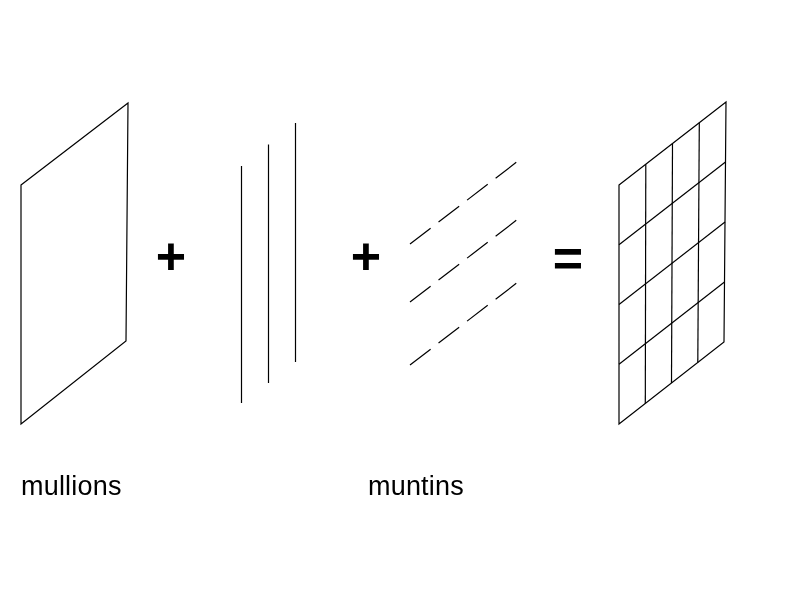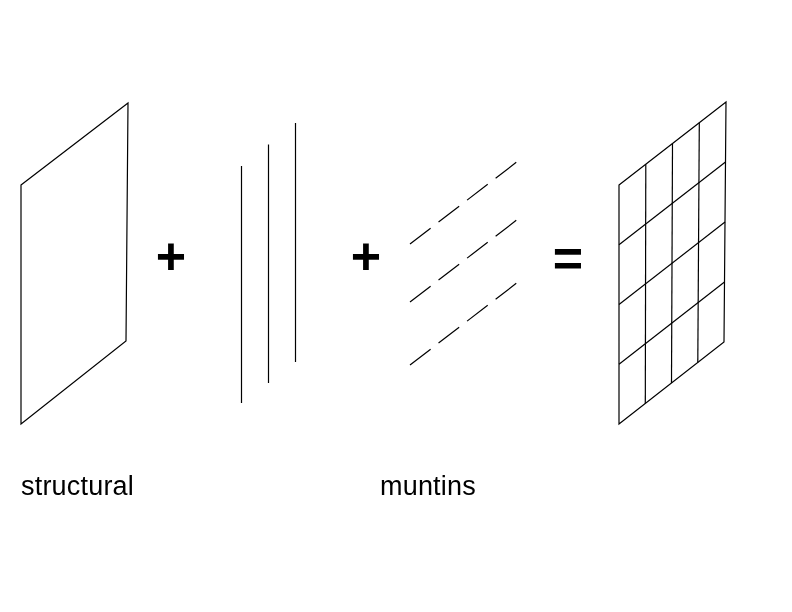--- a/index.html
+++ b/index.html
@@ -89,16 +89,16 @@
       <line class="stroke" x1="619" y1="244.8" x2="725.5" y2="162"></line>
       <line class="stroke" x1="619" y1="304.5" x2="725" y2="222"></line>
       <line class="stroke" x1="619" y1="364.2" x2="724.5" y2="282"></line>
     </g>
   </svg>
 
   <div class="op" style="left:171px; top:256px">+</div>
   <div class="op" style="left:366px; top:256px">+</div>
   <div class="op" style="left:568px; top:258px">=</div>
 
-  <div class="label" style="left:21px">structural</div>
-  <div class="label" style="left:380px">muntins</div>
+  <div class="label" style="left:21px">mullions</div>
+  <div class="label" style="left:368px">muntins</div>
 
 </div>
 
 </body></html>

